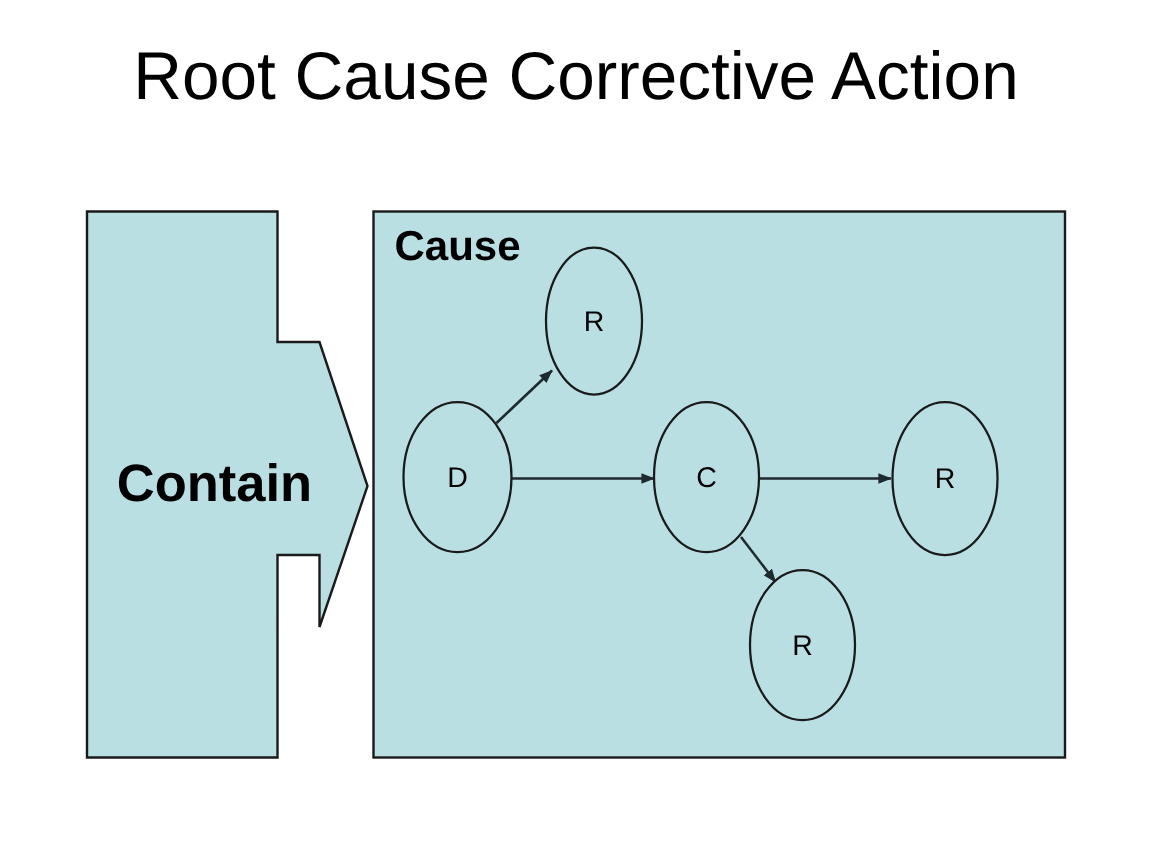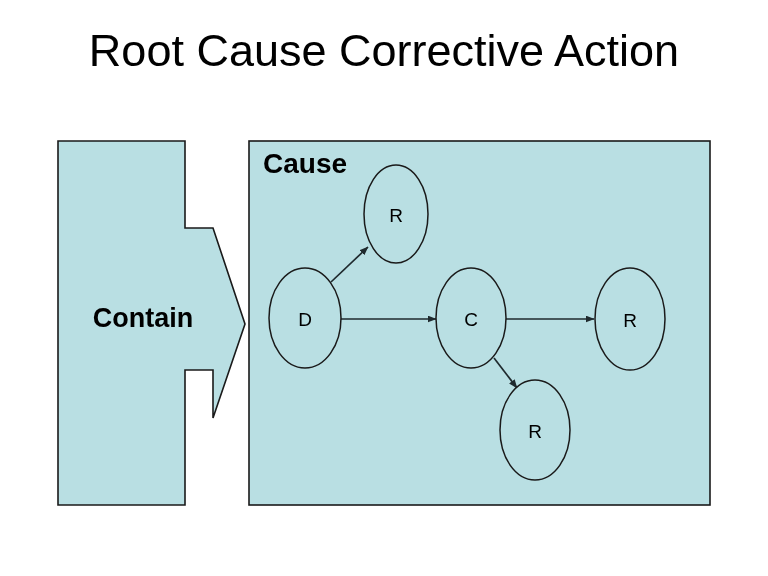--- a/index.html
+++ b/index.html
@@ -50,21 +50,21 @@
     fill: #000000;
     text-anchor: middle;
     dominant-baseline: central;
   }
   #contain-label {
     position: absolute;
     left: 58px;
     top: 303px;
     width: 170px;
     text-align: center;
-    font-size: 27px;
+    font-size: 35px;
     font-weight: bold;
     color: #000000;
     white-space: nowrap;
   }
   #solve-label {
     position: absolute;
     left: 263px;
     top: 148px;
     font-size: 28px;
     font-weight: bold;

